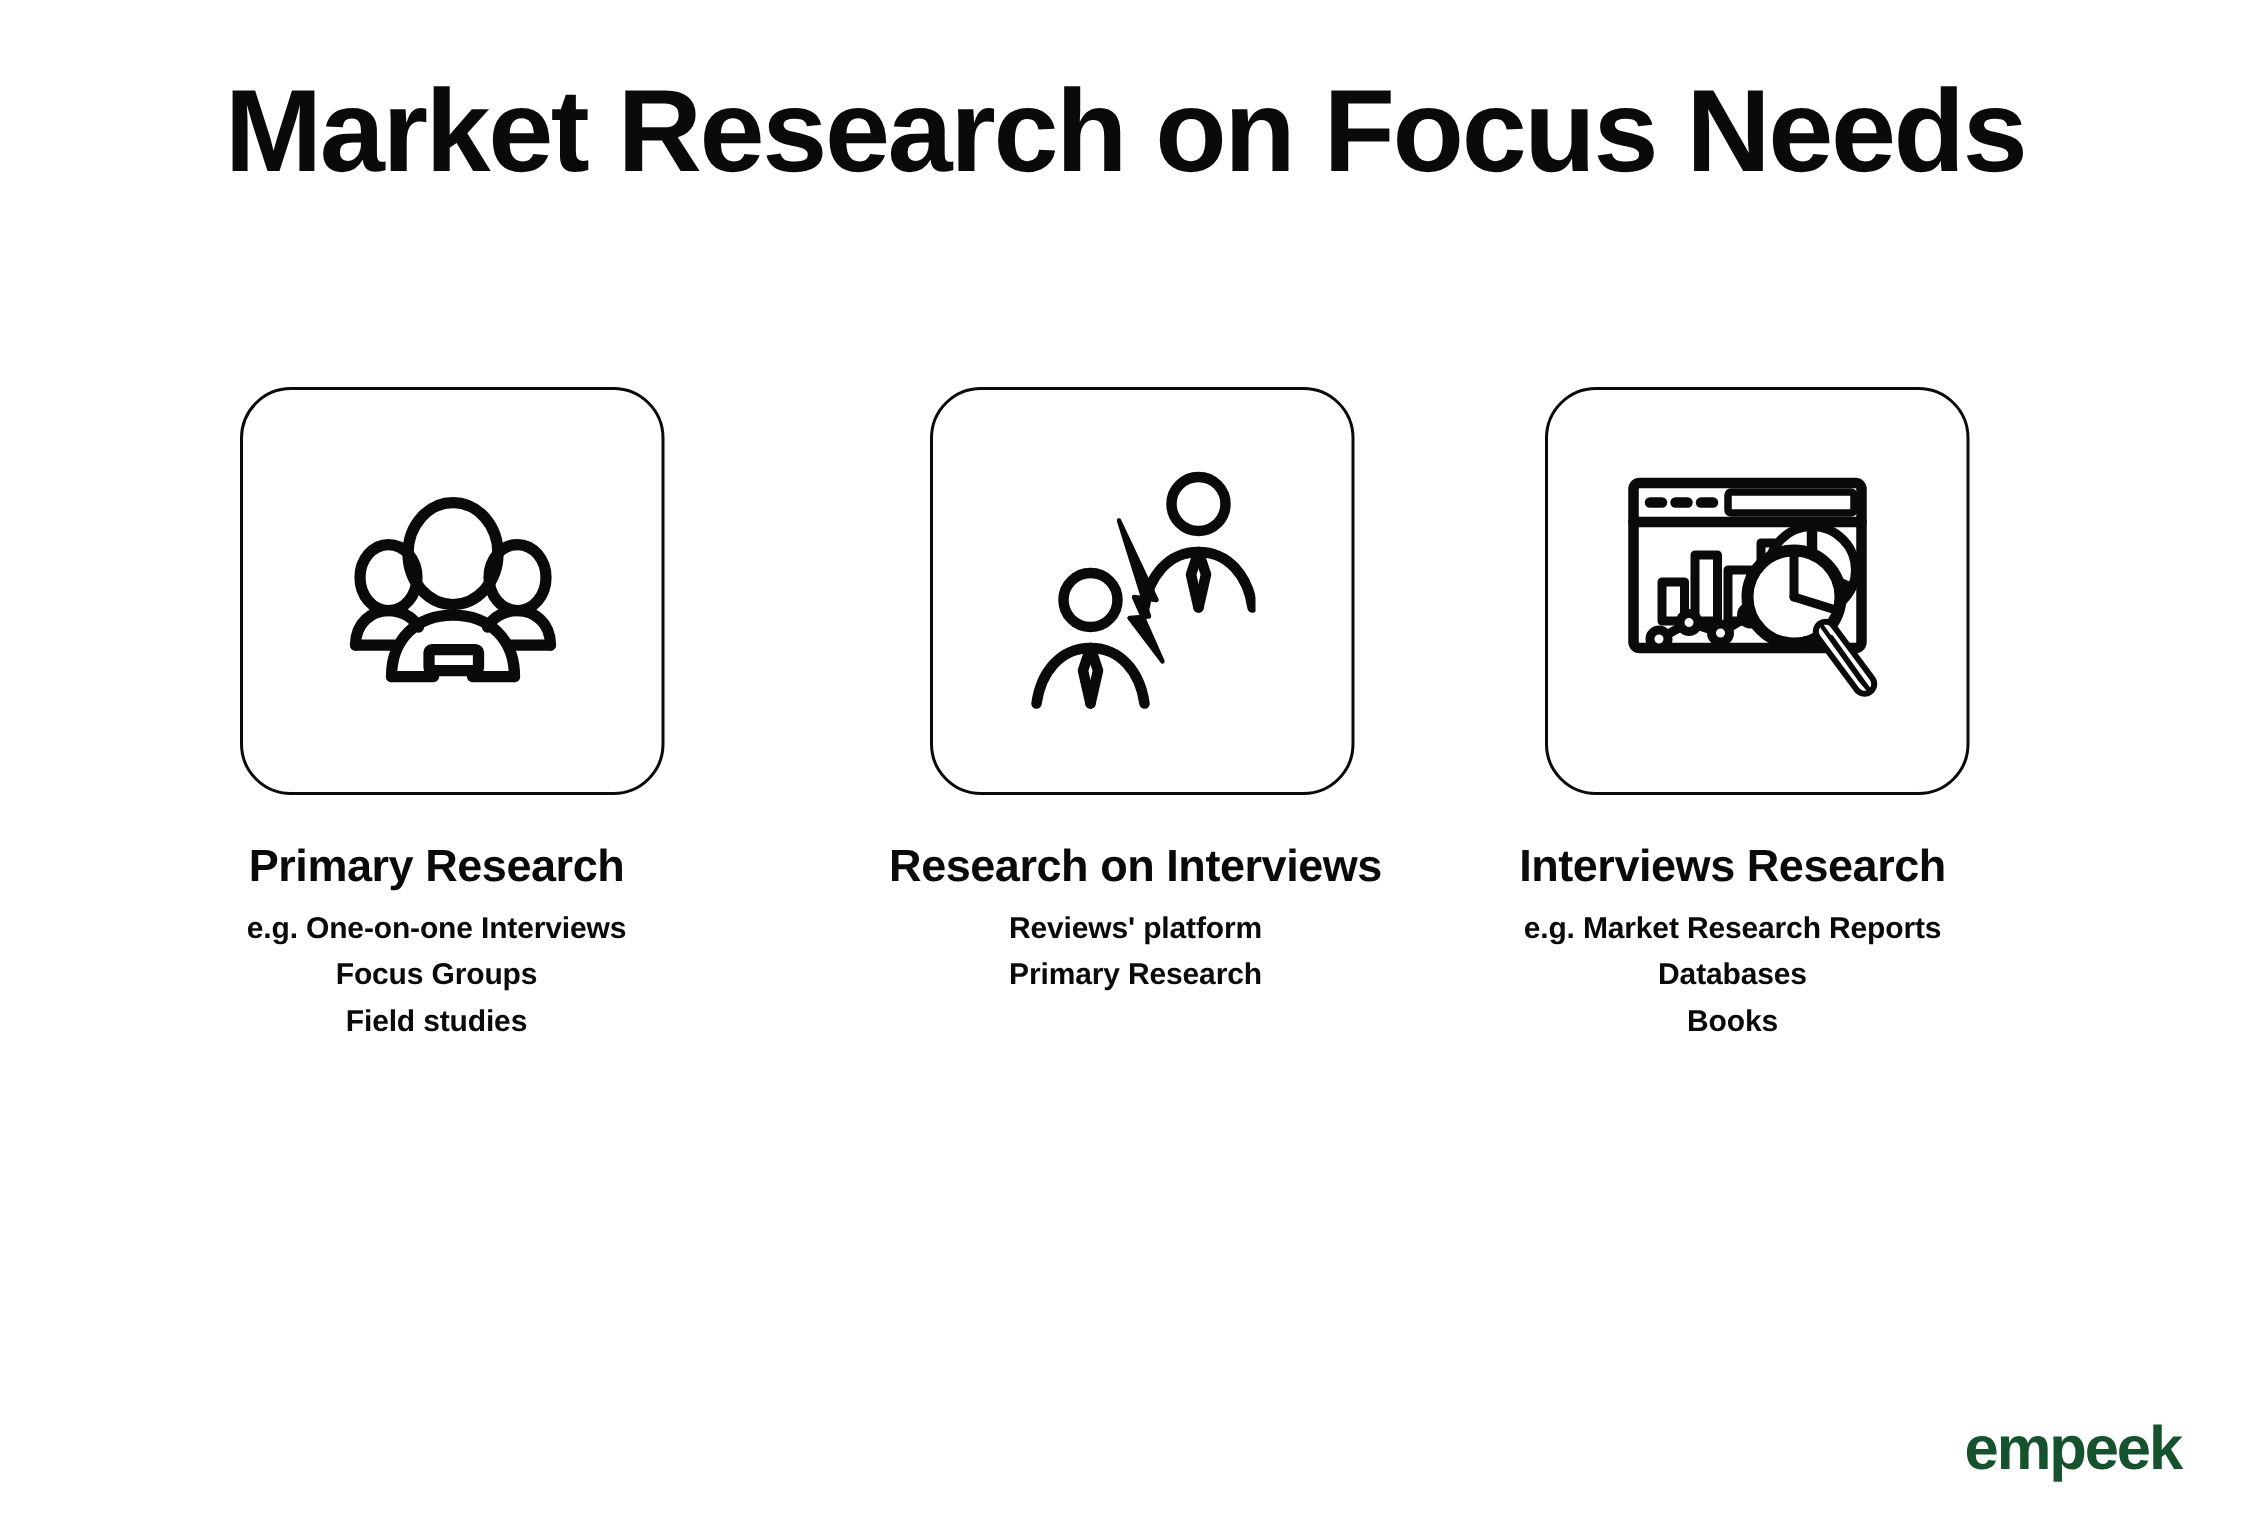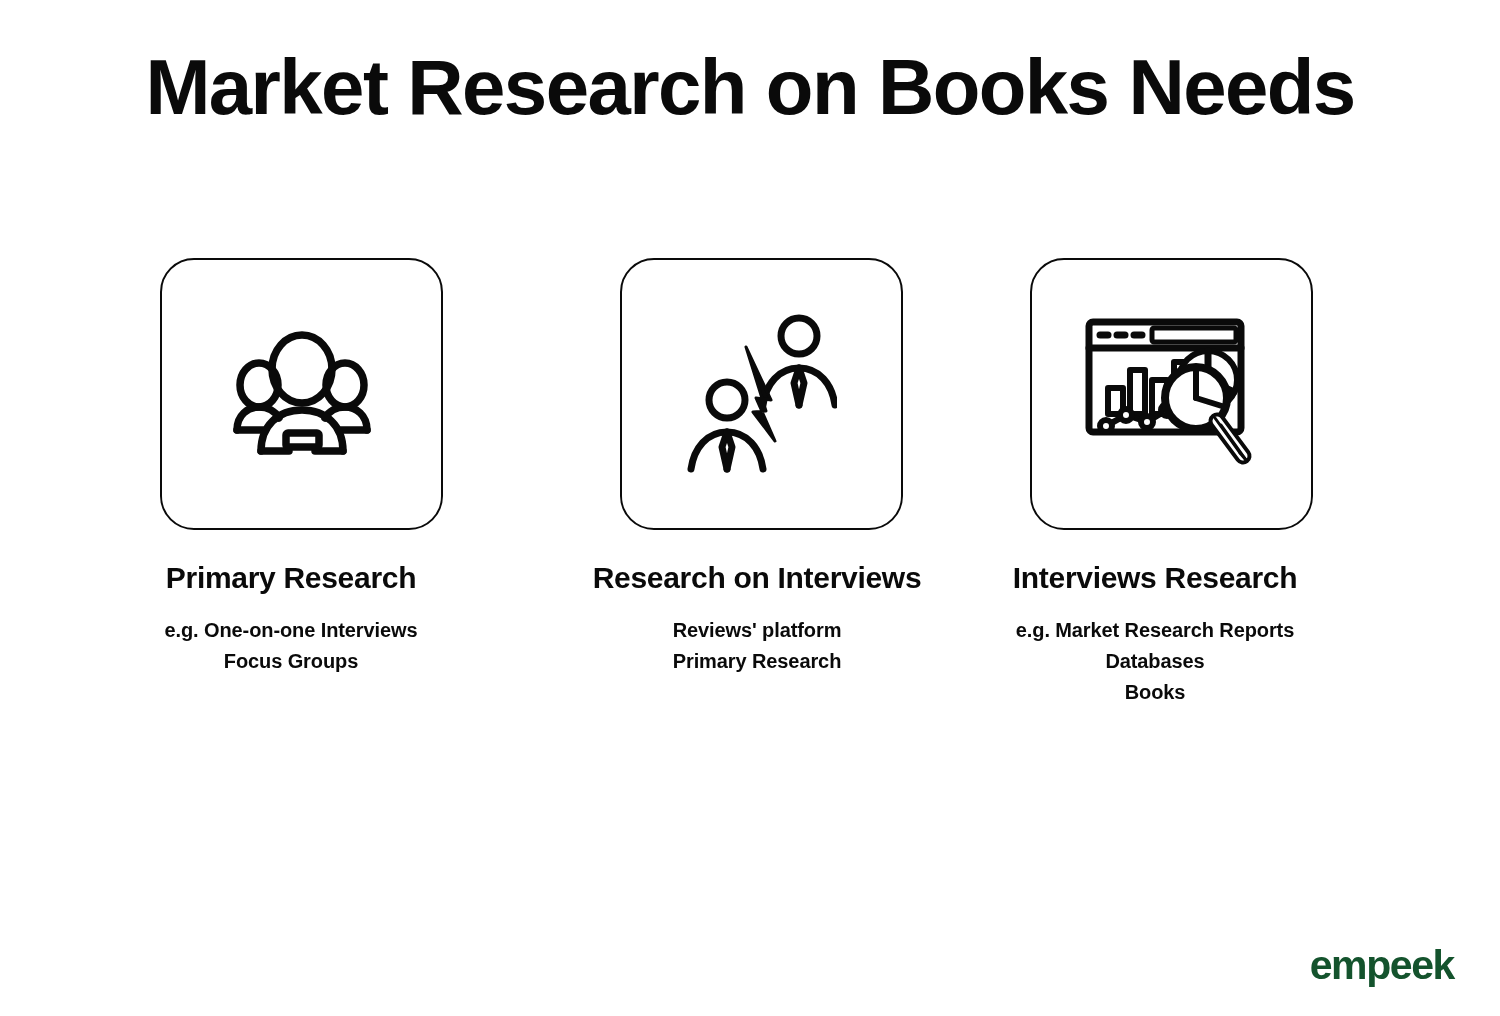--- a/index.html
+++ b/index.html
@@ -77,21 +77,21 @@
     letter-spacing: -0.3px;
     line-height: 1.2;
     color: #0a0a0a;
     white-space: nowrap;
   }
   .col-0 .col-heading { transform: translateX(-14px); }
   .col-1 .col-heading { transform: translateX(0px); }
   .col-2 .col-heading { transform: translateX(-35px); }
 
   .col-examples {
-    margin-top: 19px;
+    margin-top: 8px;
     text-align: center;
     font-size: 20px;
     font-weight: 700;
     line-height: 31px;
     color: #0a0a0a;
     letter-spacing: -0.1px;
   }
   .col-0 .col-examples { transform: translateX(-14px); }
   .col-1 .col-examples { transform: translateX(0px); }
   .col-2 .col-examples { transform: translateX(-35px); }
@@ -106,21 +106,21 @@
     letter-spacing: -1.4px;
     color: #14532d;
     line-height: 1;
   }
 </style>
 </head>
 <body>
 
 <div class="slide">
 
-  <div class="page-title">Market Research on Books Needs</div>
+  <div class="page-title">Market Research on Focus Needs</div>
 
   <div class="columns">
 
     <div class="column col-0">
       <div class="icon-card">
         <span>
           <svg width="170" height="130" viewBox="0 0 170 130" fill="none" stroke="#0a0a0a" stroke-width="7.5" stroke-linecap="round" stroke-linejoin="round">
 
             <ellipse cx="42" cy="56" rx="19" ry="22"></ellipse>
             <path d="M20 101 C20 86 31 78 42 78 C50 78 58 82 62 89"></path>
@@ -135,20 +135,21 @@
             <path d="M44 122 L72 122"></path>
             <path d="M126 122 L98 122"></path>
             <rect x="69" y="104" width="33" height="14" rx="2"></rect>
           </svg>
         </span>
       </div>
       <div class="col-heading">Primary Research</div>
       <div class="col-examples">
         <div>e.g. One-on-one Interviews</div>
         <div>Focus Groups</div>
+        <div>Field studies</div>
       </div>
     </div>
 
     <div class="column col-1">
       <div class="icon-card">
         <span>
           <svg width="150" height="165" viewBox="0 0 150 165" fill="none" stroke="#0a0a0a" stroke-width="7" stroke-linecap="round" stroke-linejoin="round">
 
             <circle cx="112" cy="24" r="18"></circle>
             <path d="M76 93 C79 72 92 56 112 56 C132 56 145 72 148 93"></path>

